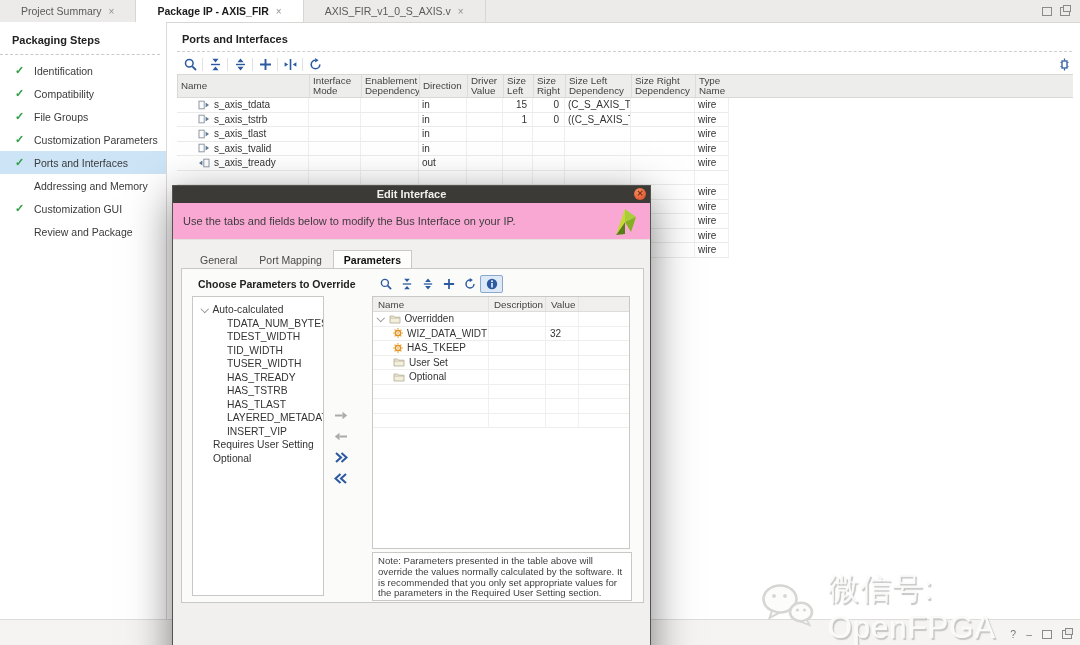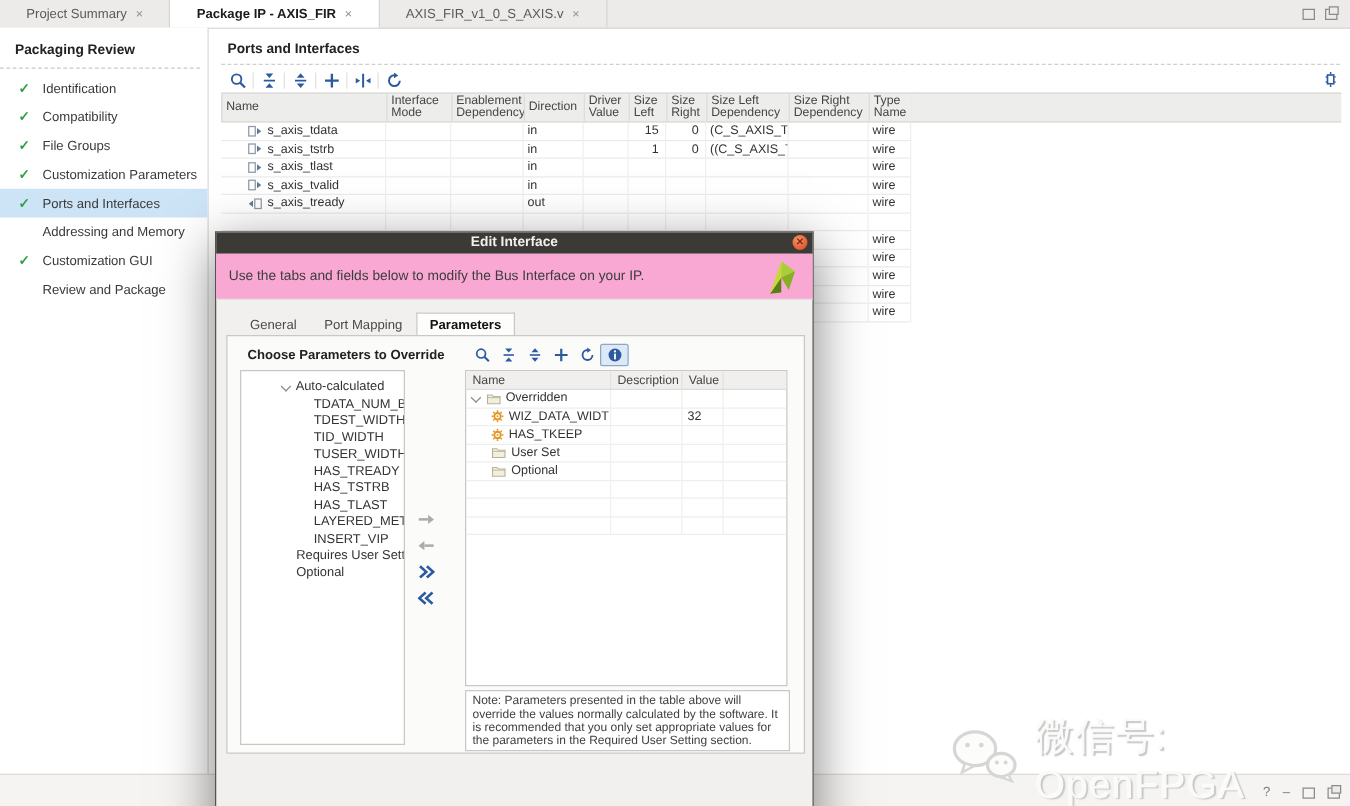--- a/index.html
+++ b/index.html
@@ -67,21 +67,21 @@
            padding:0 10px;font-size:11px;color:#3c3c3c;position:relative;}
   .dlg-logo{position:absolute;right:12px;top:4px;}
   .dlg-tabs{position:absolute;left:16px;top:64px;display:flex;height:19px;}
   .dtab{font-size:10.5px;color:#4a4a4a;padding:3px 10px 19px;border:1px solid transparent;}
   .dtab.active{background:#fdfdfc;border:1px solid #c9c8c5;border-bottom-color:#fdfdfc;
                font-weight:bold;color:#111;}
   .dlg-content{position:absolute;left:8px;top:82px;width:463px;height:335px;background:#fbfbfa;
                border:1px solid #c9c8c5;box-sizing:border-box;}
   .chooser-title{position:absolute;left:16px;top:9px;font-size:10.5px;font-weight:bold;color:#222;}
   .tree-box{position:absolute;left:10px;top:27px;width:132px;height:300px;background:#fff;
-            border:1px solid #c9c8c5;box-sizing:border-box;padding-top:6px;padding-left:24px;}
+            border:1px solid #c9c8c5;box-sizing:border-box;padding-top:6px;}
   .tree-item{height:13.5px;display:flex;align-items:center;font-size:10.3px;color:#333;white-space:nowrap;overflow:hidden;}
   .tree-item.lvl0{padding-left:20px;}
   .tree-item.lvl0.exp{padding-left:8px;}
   .tree-item.lvl1{padding-left:34px;}
   .xfer{position:absolute;left:148px;top:138px;width:22px;display:flex;flex-direction:column;gap:5px;align-items:center;}
   .xfer .icon-btn{height:16px;}
   .ptoolbar{position:absolute;left:193px;top:6px;display:flex;align-items:center;}
   .ptoolbar .icon-btn{width:21px;height:16px;}
   .info-active{border:1px solid #8aa8cc;background:#dde9f6;border-radius:2px;}
   .params-box{position:absolute;left:190px;top:27px;width:258px;height:253px;background:#fff;
@@ -132,21 +132,21 @@
       <span>AXIS_FIR_v1_0_S_AXIS.v</span>
       <span class="tclose">×</span>
     </div>
     <div class="tabbar-right">
       <span class="winbox"></span>
       <span class="winrestore"></span>
     </div>
   </div>
 
   <div class="sidebar">
-    <div class="sidebar-title">Packaging Review</div>
+    <div class="sidebar-title">Packaging Steps</div>
     <div id="sidebar-items">
         <div class="sb-item">
           <span class="sb-check">✓</span>
           <span class="sb-label">Identification</span>
         </div>
         <div class="sb-item">
           <span class="sb-check">✓</span>
           <span class="sb-label">Compatibility</span>
         </div>
         <div class="sb-item">

